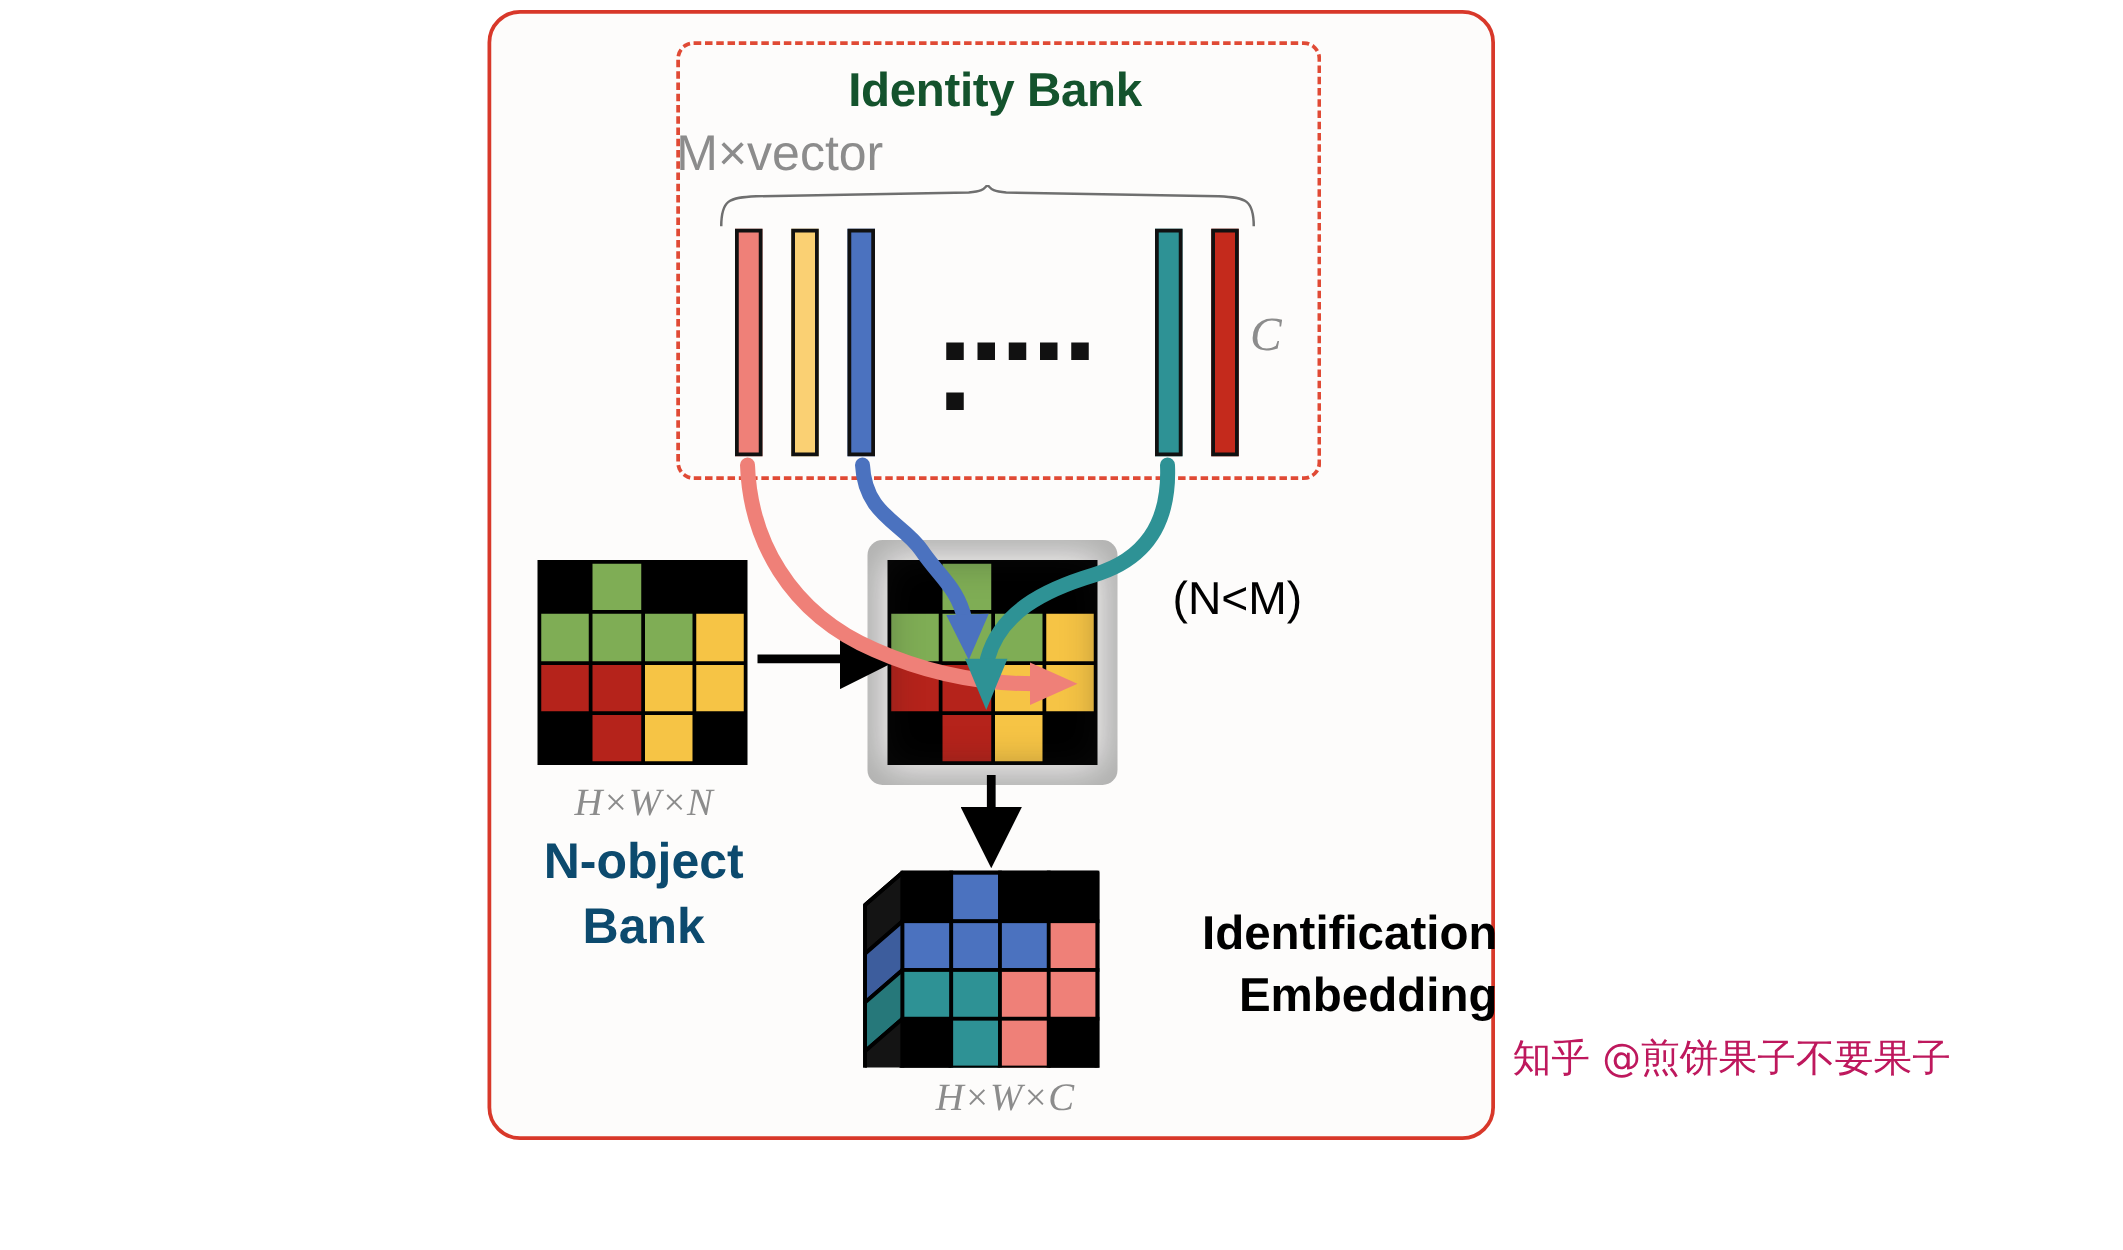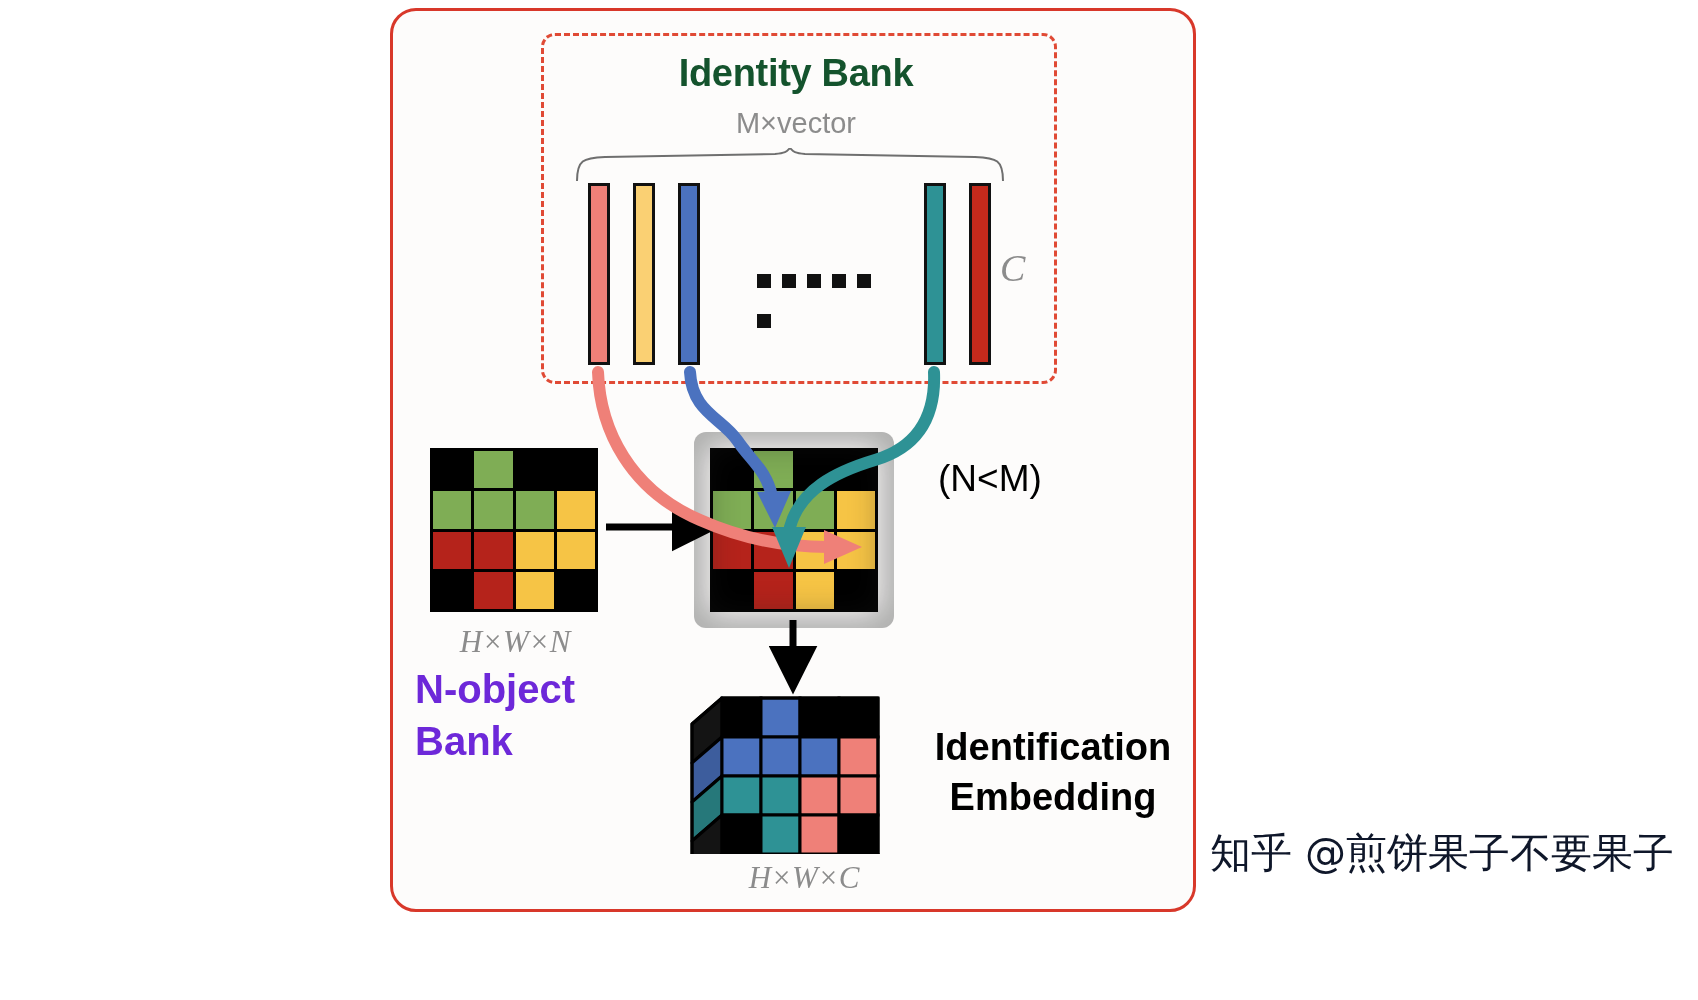--- a/index.html
+++ b/index.html
@@ -19,22 +19,22 @@
   }
 
   .title-bold{
     font-weight:bold;color:#14532d;text-align:center;letter-spacing:-0.3px;
   }
   #identity-bank-title{
     position:absolute;left:541px;top:52px;width:510px;
     font-size:38px;line-height:42px;
   }
   #identity-bank-sub{
-    position:absolute;left:541px;top:103px;width:510px;text-align:center;
-    font-size:29px;color:#8c8c8c;line-height:40px;
+    position:absolute;left:541px;top:103px;width:510px;
+    font-size:40px;color:#8c8c8c;line-height:40px;
   }
 
   
   #brace{position:absolute;left:575px;top:148px;width:430px;height:34px;}
 
   
   .vbar{position:absolute;top:183px;width:22px;height:182px;
         border:3px solid #111;box-sizing:border-box;}
   #vbar-0{left:588px;}
   #vbar-1{left:633px;}
@@ -61,37 +61,37 @@
   #mid-glow{position:absolute;left:694px;top:432px;width:200px;height:196px;
             border-radius:12px;pointer-events:none;
             box-shadow:inset 0 0 26px 10px rgba(0,0,0,0.0);}
 
   
   .math-label{position:absolute;font-family:"Liberation Serif",serif;font-style:italic;
               color:#8c8c8c;font-size:31px;text-align:center;}
   #mask-dim{left:420px;top:624px;width:190px;}
   #embed-dim{left:704px;top:860px;width:200px;}
 
-  #mask-name{position:absolute;left:415px;top:663px;width:200px;
-             font-size:40px;font-weight:bold;color:#6d28d9;line-height:52px;}
+  #mask-name{position:absolute;left:415px;top:663px;width:200px;text-align:center;
+             font-size:40px;font-weight:bold;color:#0c4a6e;line-height:52px;}
 
   #assign-text{position:absolute;left:938px;top:452px;width:250px;
                font-size:37px;color:#000;line-height:53px;text-align:left;}
 
-  #embed-name{position:absolute;left:908px;top:722px;width:290px;text-align:center;
+  #embed-name{position:absolute;left:908px;top:722px;width:290px;text-align:right;
               font-size:38px;font-weight:bold;color:#000;line-height:50px;}
 
   
   #cube{position:absolute;left:686px;top:672px;width:194px;height:182px;}
 
   
   #arrows{position:absolute;left:0;top:0;width:1698px;height:1000px;pointer-events:none;}
 
   
-  #watermark{position:absolute;left:1210px;top:826px;font-size:41px;color:#0f172a;
+  #watermark{position:absolute;left:1210px;top:826px;font-size:31px;color:#be185d;
              font-family:"DejaVu Sans",sans-serif;white-space:nowrap;}
 </style>
 </head>
 <body>
 
 <div id="outer-frame"></div>
 
 <div id="identity-bank-box"></div>
 
 <div id="identity-bank-title" class="title-bold">Identity Bank</div>

